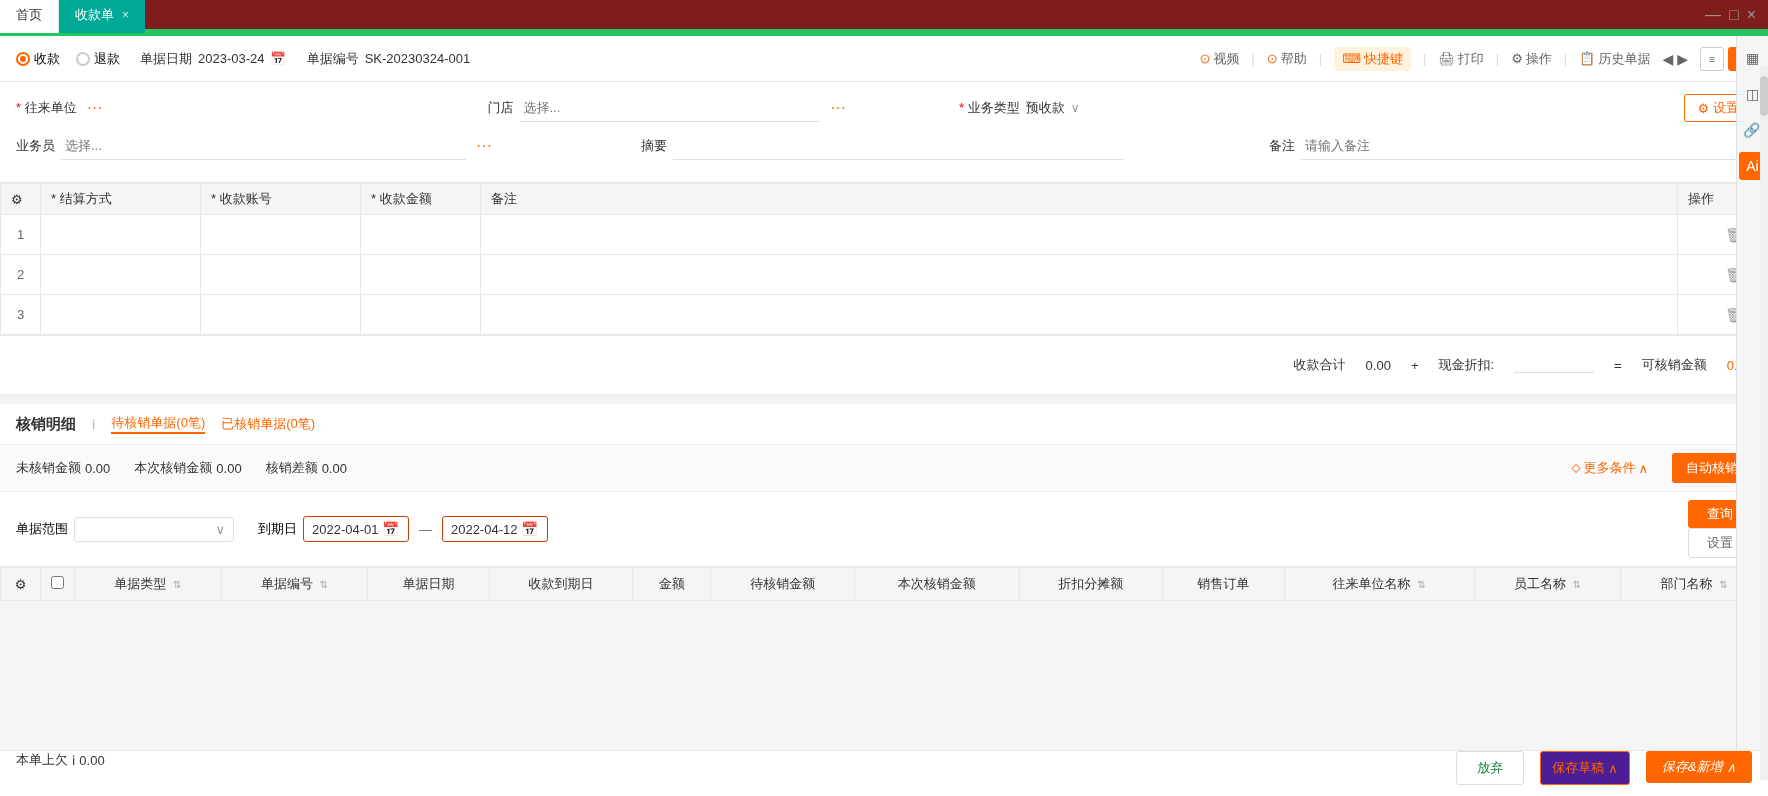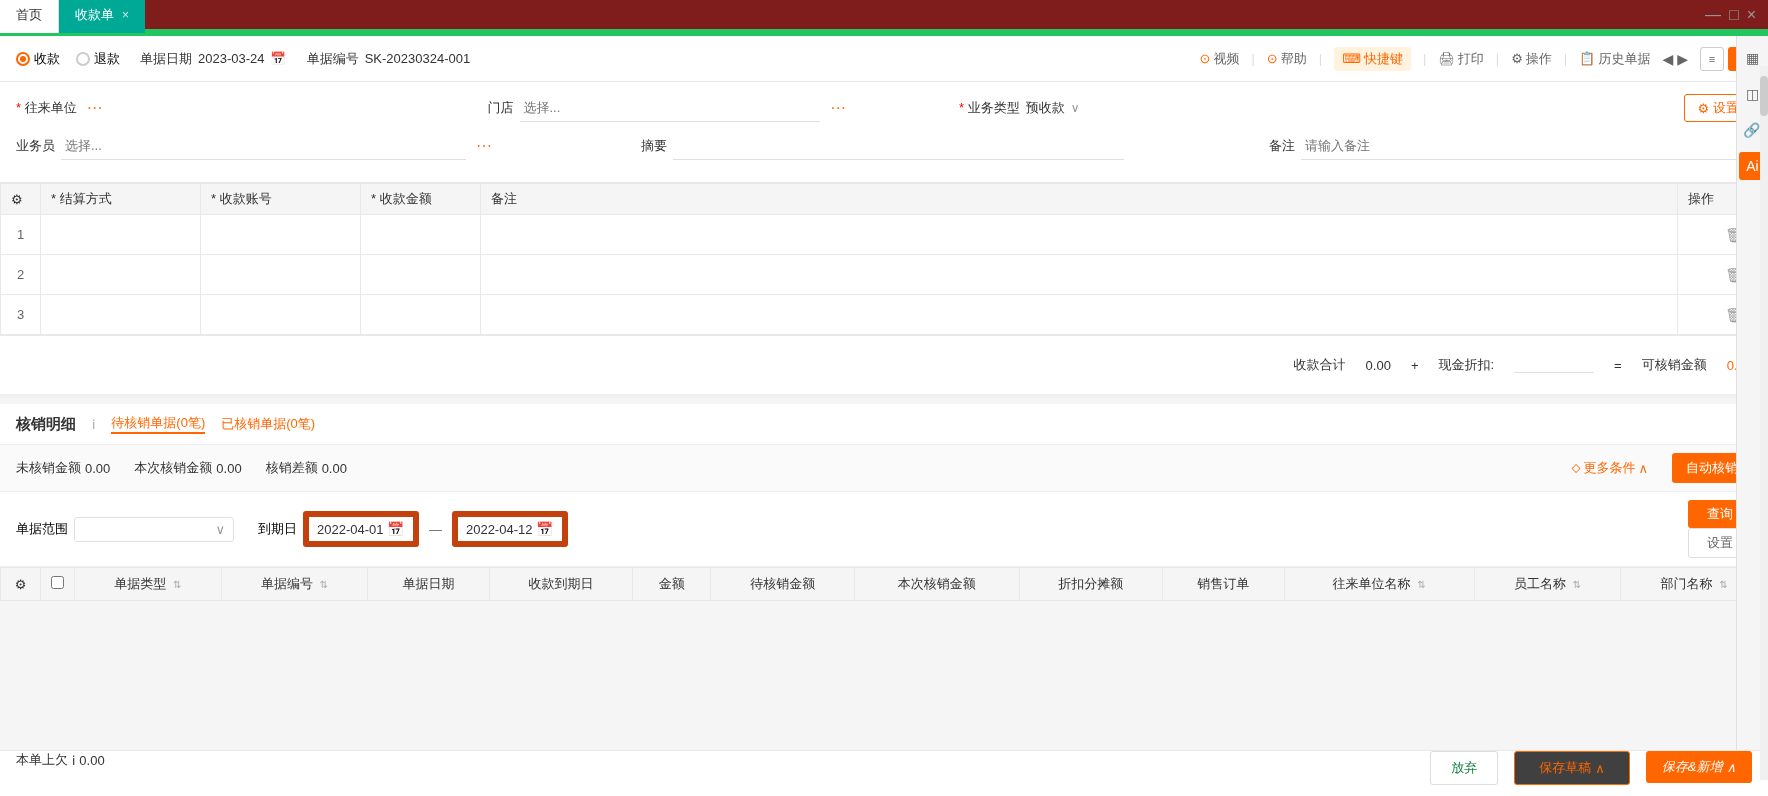--- a/index.html
+++ b/index.html
@@ -371,21 +371,21 @@
       align-items: center;
       gap: 4px;
       border: 1px solid #e0e0e0;
       padding: 4px 8px;
       border-radius: 3px;
       min-width: 160px;
       cursor: pointer;
     }
     .filter-select-arrow { color: #999; }
     .date-input {
-      border: 6px solid #c2410c;
+      border: 1px solid #c2410c;
       padding: 4px 8px;
       border-radius: 3px;
       display: flex;
       align-items: center;
       gap: 4px;
       cursor: pointer;
       font-size: 13px;
       color: #333;
     }
     .date-sep { color: #666; margin: 0 4px; }
@@ -456,24 +456,24 @@
     .abandon-btn {
       background: #fff;
       color: #15803d;
       border: 1px solid #ddd;
       padding: 7px 20px;
       border-radius: 3px;
       cursor: pointer;
       font-size: 13px;
     }
     .draft-btn {
-      background: #404040;
+      background: #4c1d95;
       color: #f60;
       border: 1px solid #f60;
-      padding: 7px 24px;
+      padding: 7px 11px;
       border-radius: 3px;
       cursor: pointer;
       font-size: 13px;
       display: flex;
       align-items: center;
       gap: 4px;
     }
     .save-new-btn {
       background: #f60;
       color: #fff;

